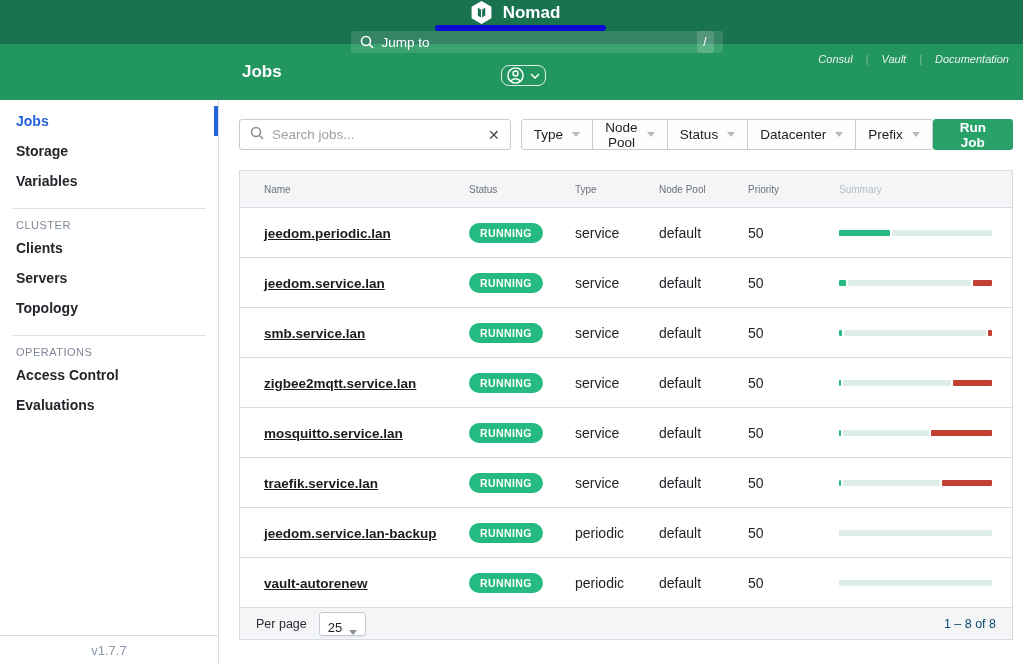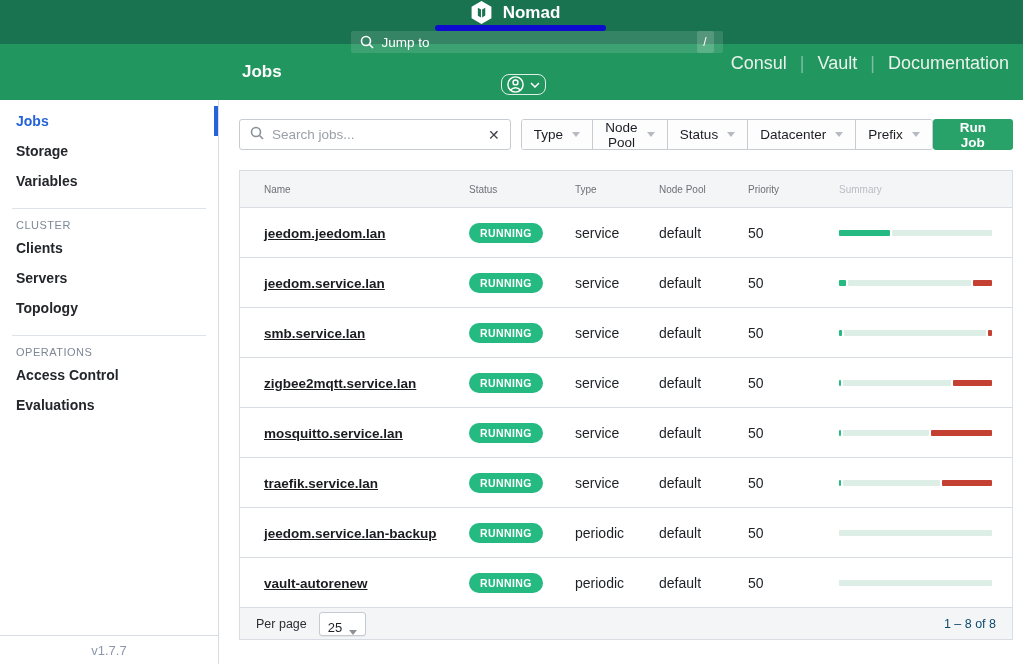--- a/index.html
+++ b/index.html
@@ -8,21 +8,21 @@
   a { text-decoration: none; cursor: pointer; }
   button { font: inherit; background: none; border: none; padding: 0; cursor: pointer; }
 
   
   .topnav { height: 44px; background: #1a7350; display: flex; align-items: center; padding: 0 14px 0 20px; flex-direction: column; }
   .brand { display: flex; align-items: center; gap: 9px; color: #fff; font-weight: 700; font-size: 17px; }
   .region-pill { width: 171px; height: 29px; border-radius: 15px; background: #1b1bf2; border: 3px solid #0d0bd0; margin-left: 12px; }
   .jumpto { margin-left: 44px; width: 372px; height: 28px; background: rgba(255,255,255,.12); border-radius: 2px; display: flex; align-items: center; padding: 0 9px; gap: 8px; color: #fff; font-size: 13.5px; cursor: pointer; }
   .jumpto .sicon { color: #fff; display: flex; }
   .kbd { margin-left: auto; background: rgba(255,255,255,.16); border-radius: 2px; width: 17px; height: 22px; display: flex; align-items: center; justify-content: center; font-size: 12px; color: #fff; }
-  .tn-links { margin-left: auto; display: flex; align-items: center; gap: 13px; font-size: 18px; }
+  .tn-links { margin-left: auto; display: flex; align-items: center; gap: 13px; font-size: 11px; font-style: italic; }
   .tn-link { color: #e9f2ec; }
   .tn-sep { color: rgba(255,255,255,.4); }
   .user-btn { margin-left: 17px; width: 45px; height: 30px; border: 1.5px solid rgba(255,255,255,.85); border-radius: 8px; display: flex; align-items: center; justify-content: center; gap: 5px; }
 
   
   .subheader { height: 56px; background: #22965f; display: flex; align-items: center; padding-left: 242px; }
   .page-title { color: #fff; font-size: 17px; font-weight: 600; }
 
   
   .layout { display: flex; height: 564px; }
@@ -180,21 +180,21 @@
       <div class="thead">
           <div class="th">Name</div>
           <div class="th">Status</div>
           <div class="th">Type</div>
           <div class="th">Node Pool</div>
           <div class="th">Priority</div>
           <div class="th th-muted">Summary</div>
         </div>
       <div>
           <div class="tr">
-            <div class="td"><a class="job-link">jeedom.jeedom.lan</a></div>
+            <div class="td"><a class="job-link">jeedom.periodic.lan</a></div>
             <div class="td"><span class="badge">RUNNING</span></div>
             <div class="td">service</div>
             <div class="td">default</div>
             <div class="td">50</div>
             <div class="td">
               <div class="sbar">
                 <div class="seg" style="flex-grow: 34; background: rgb(37, 186, 129);"></div>
                 <div class="seg" style="flex-grow: 66; background: rgb(220, 238, 230);"></div>
               </div>
             </div>

